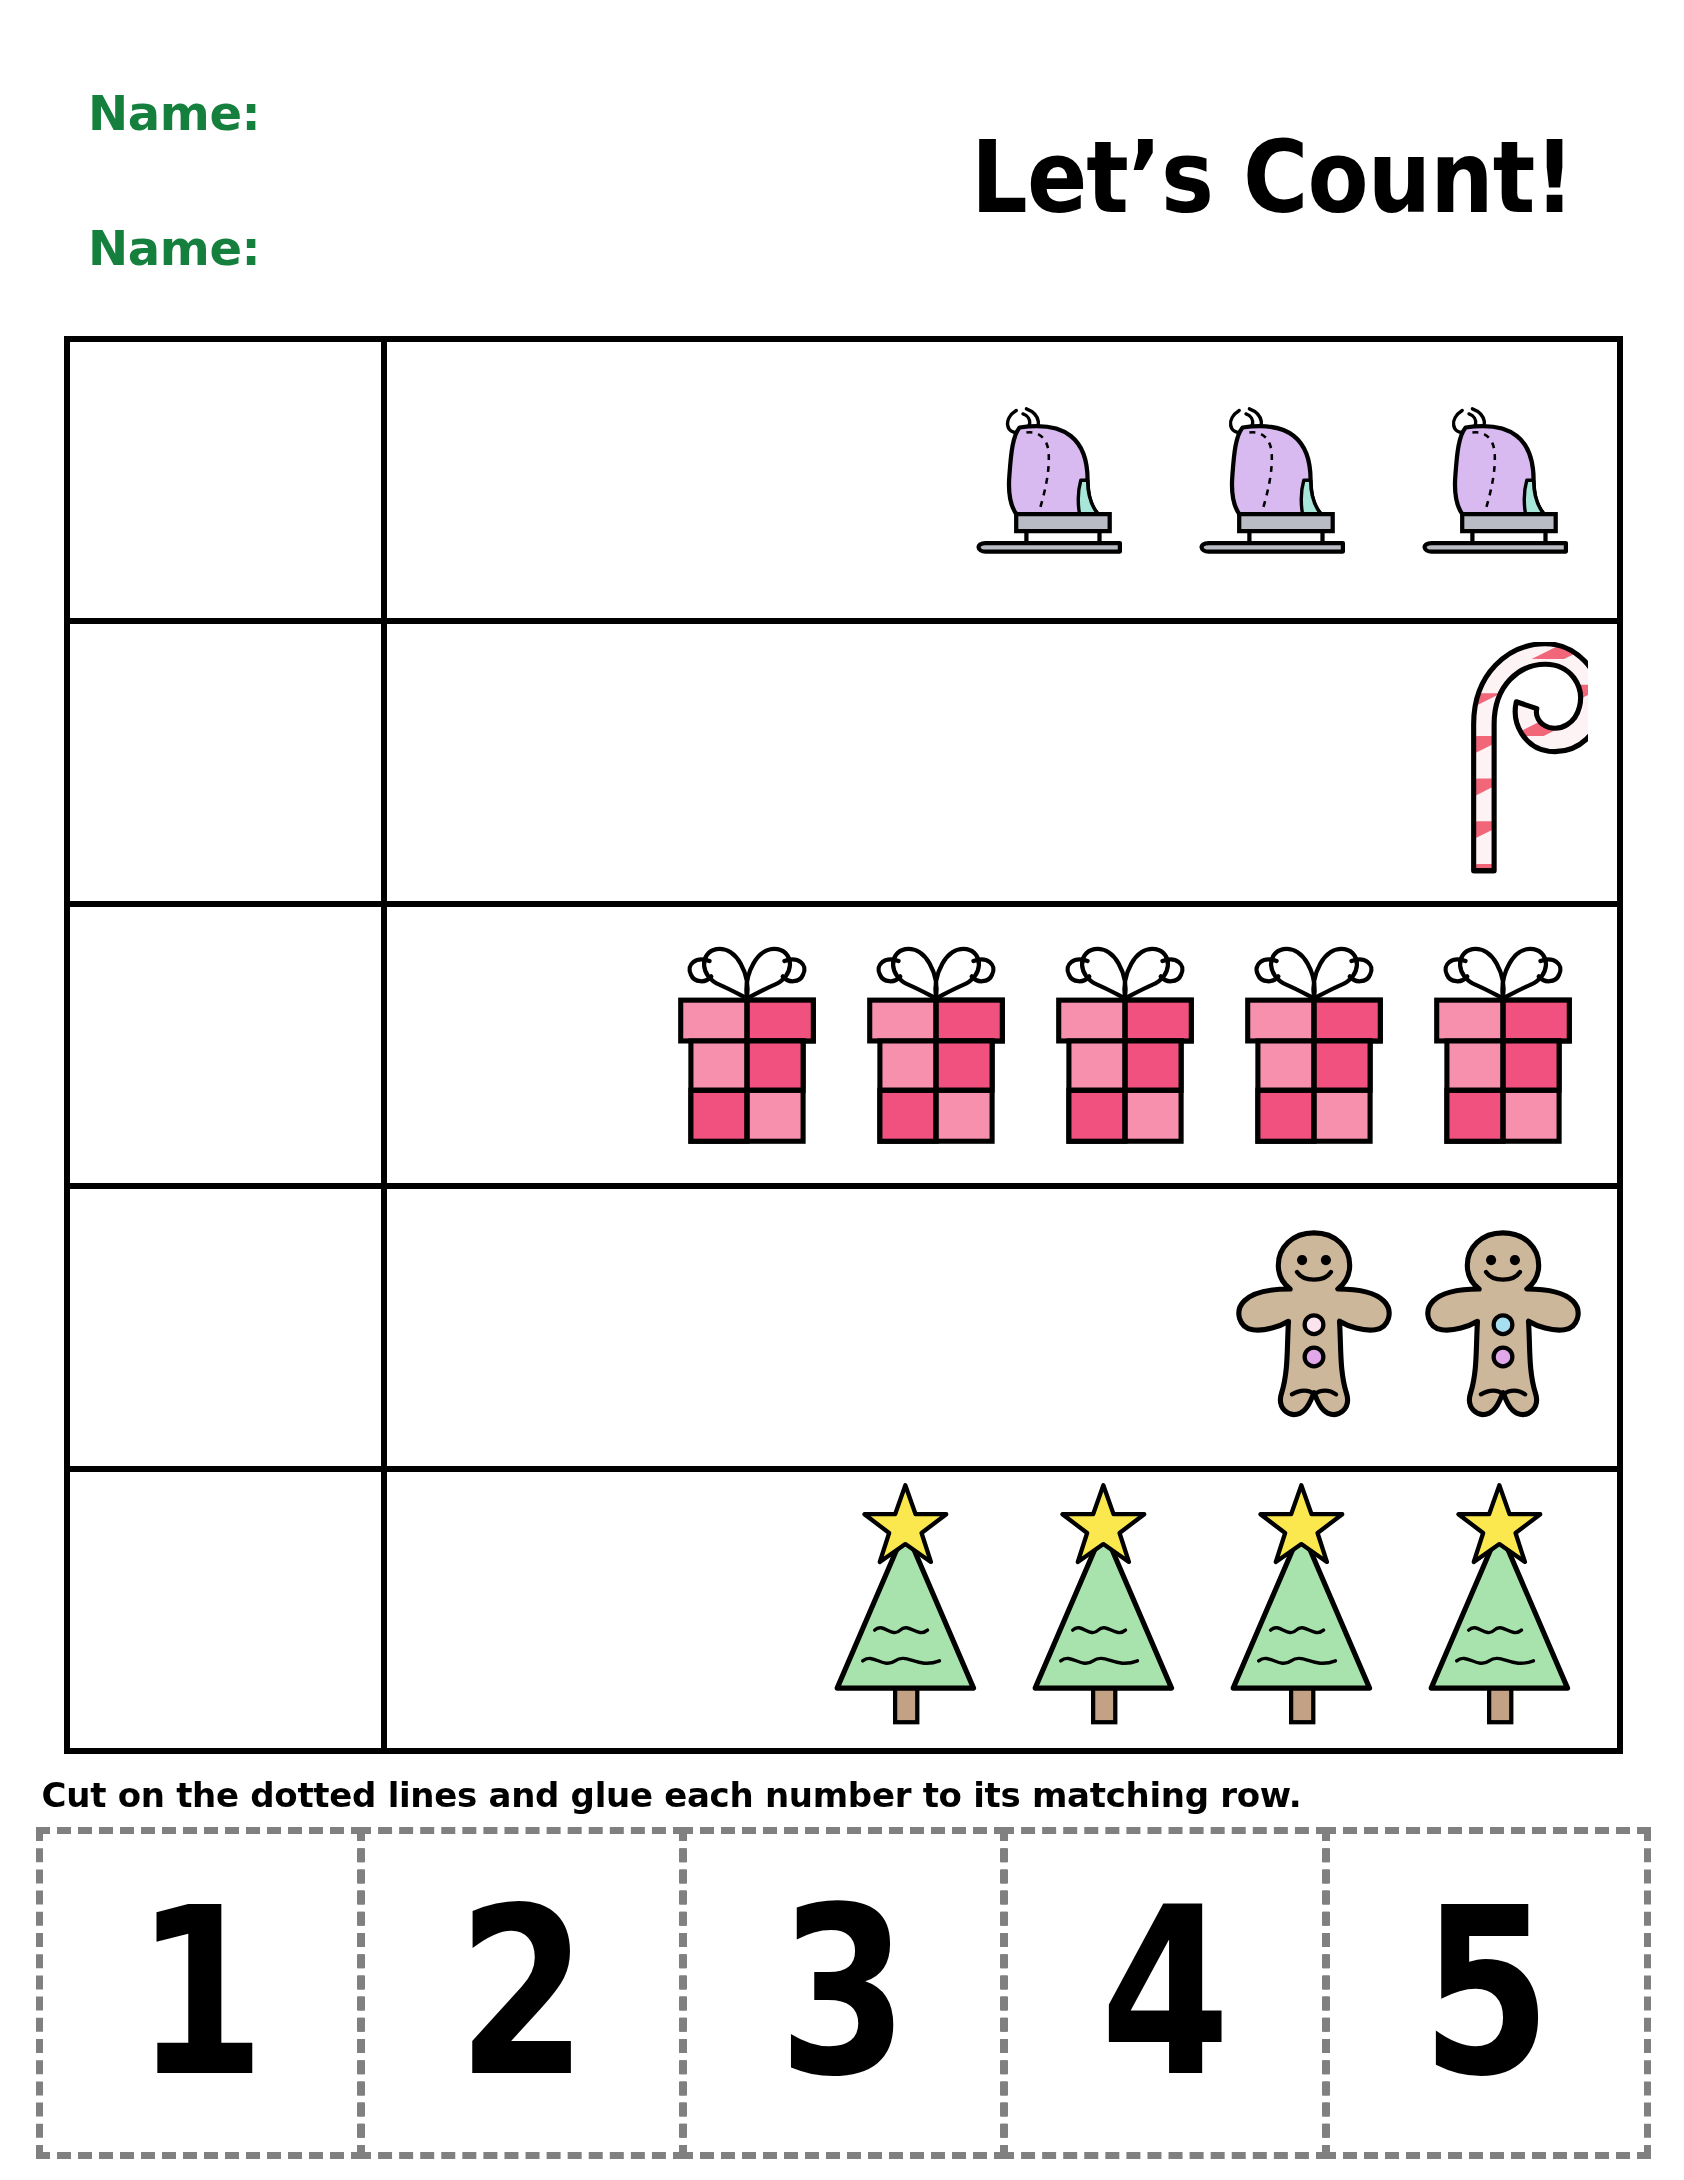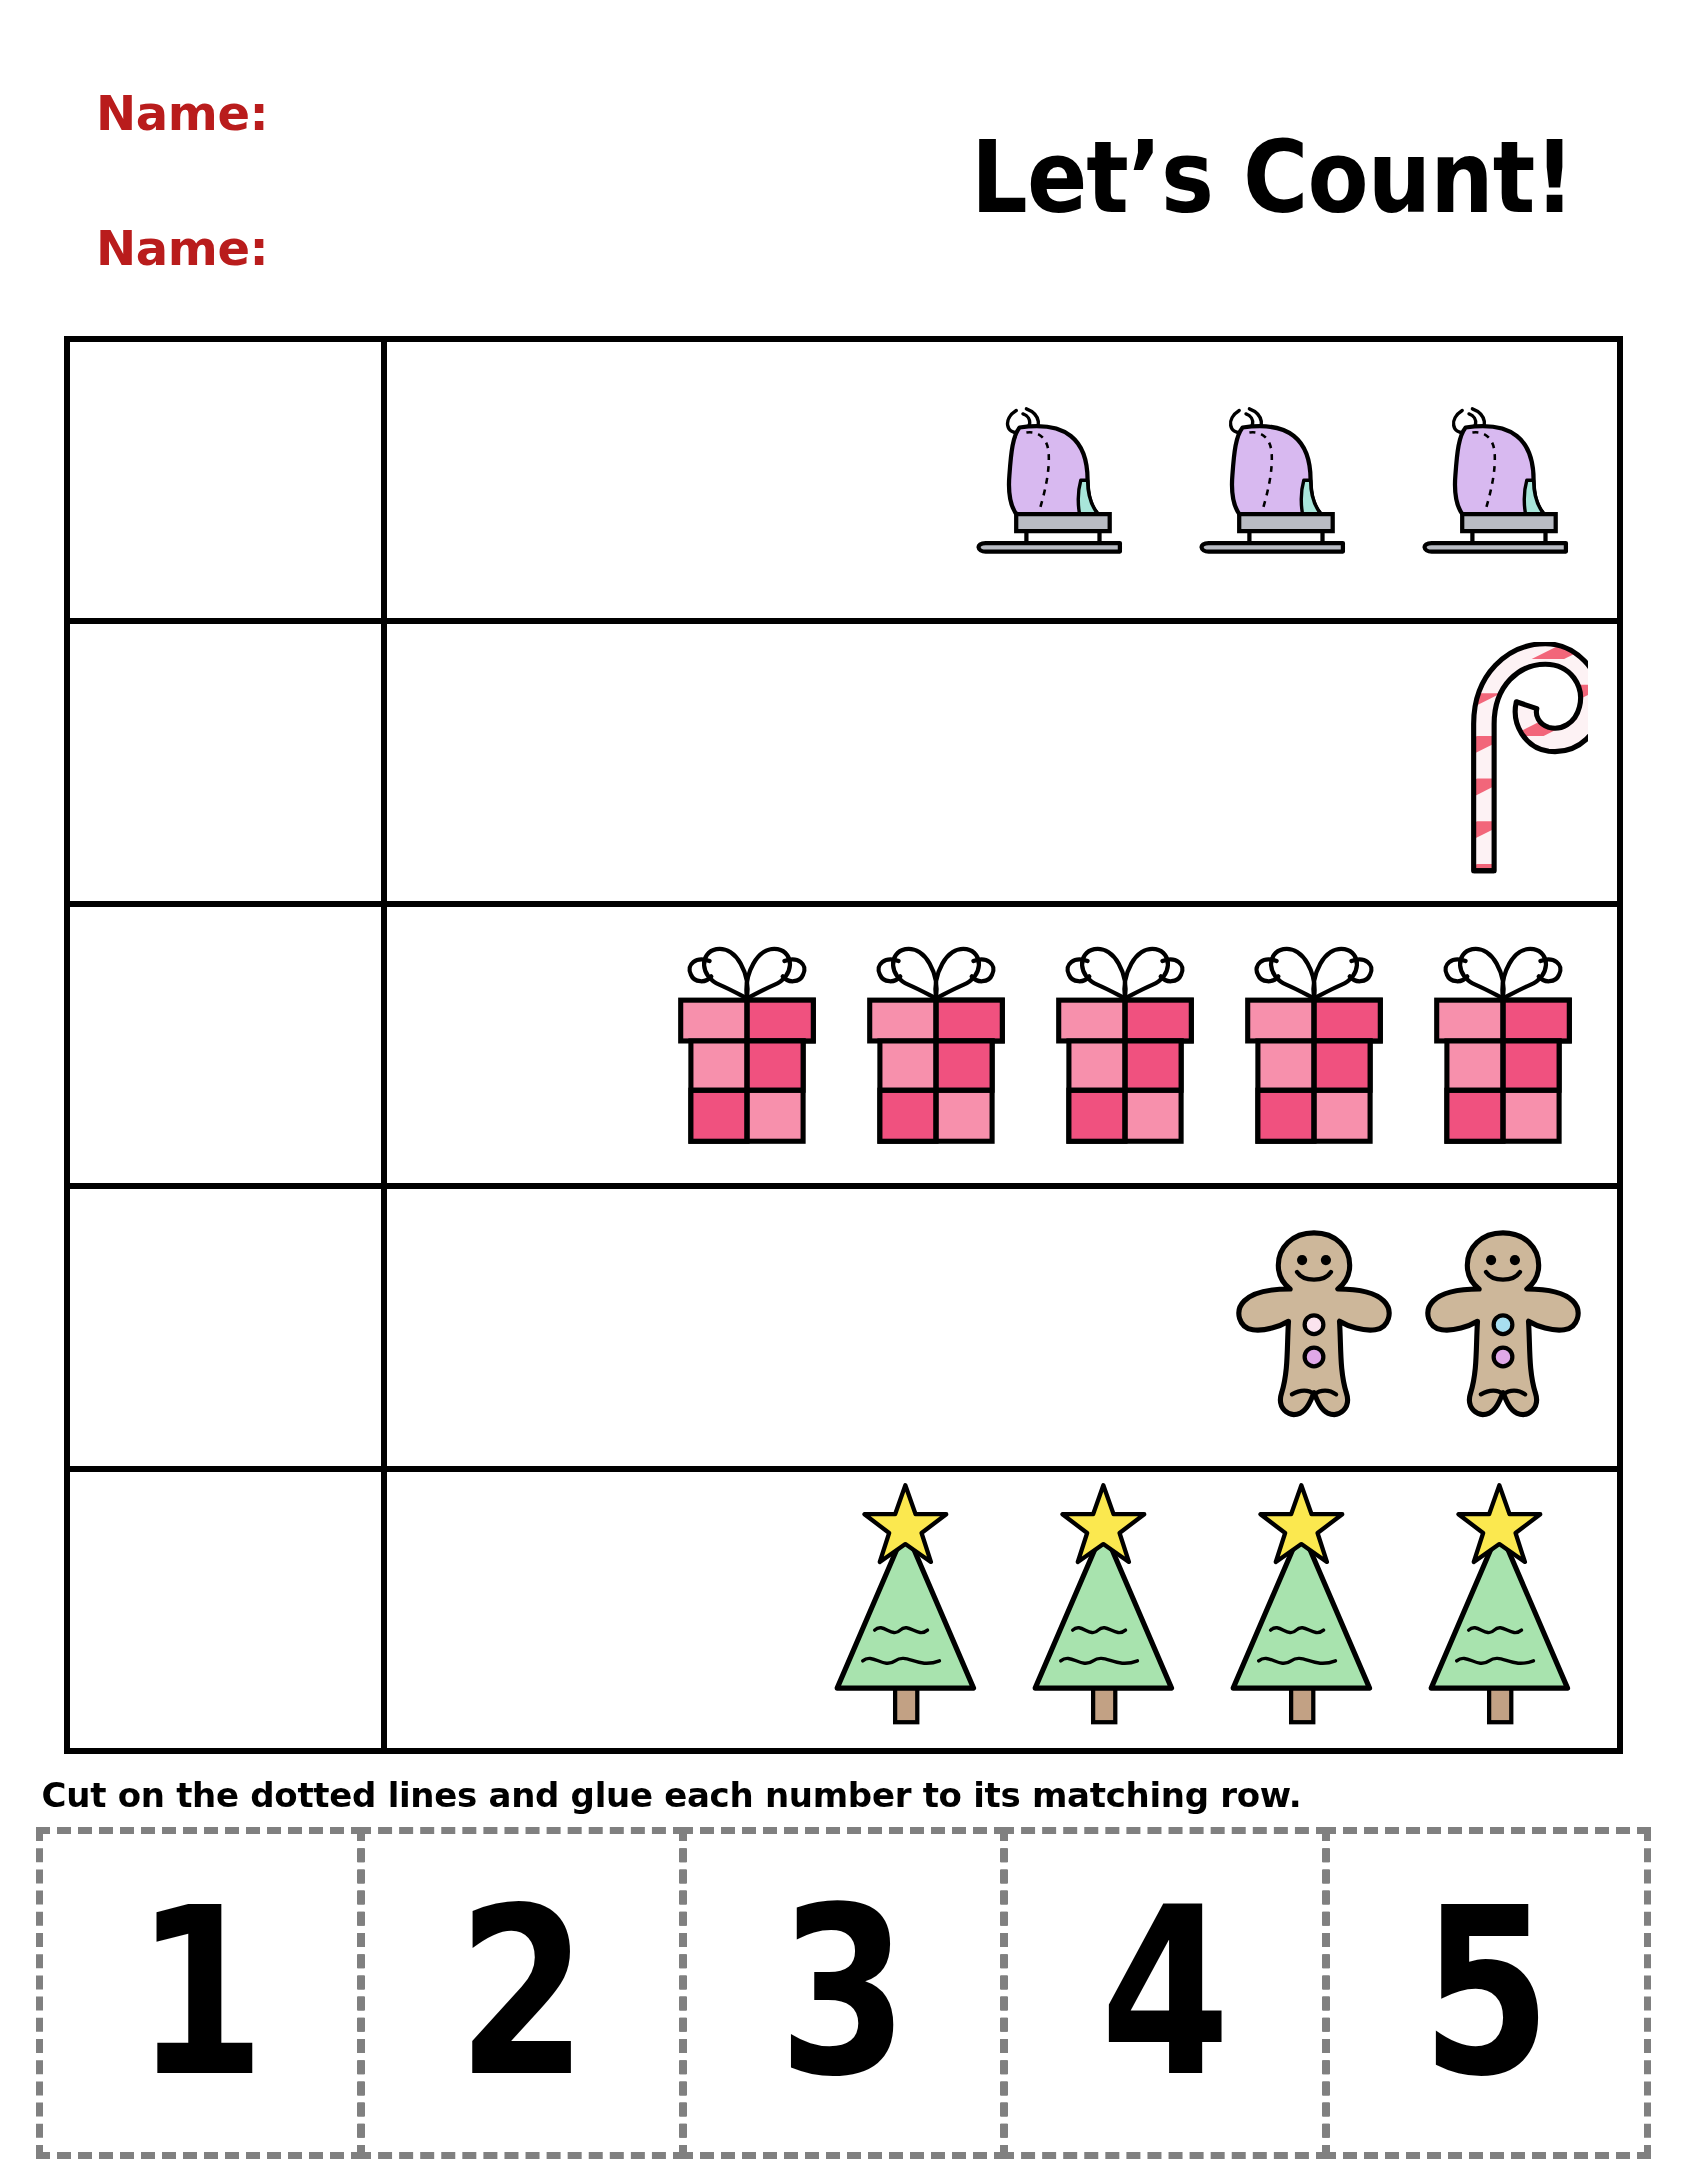--- a/index.html
+++ b/index.html
@@ -22,24 +22,24 @@
   
   .header {
     position: absolute;
     left: 0;
     top: 0;
     width: 1685px;
     height: 307px;
   }
   .name-label, .date-label {
     position: absolute;
-    left: 96px;
+    left: 88px;
     font-size: 48px;
     font-weight: bold;
-    color: #b91c1c;
+    color: #15803d;
     letter-spacing: -0.4px;
     font-family: "DejaVu Sans", sans-serif;
   }
   .name-label { top: 85px; }
   .date-label { top: 220px; }
 
   .title {
     position: absolute;
     right: 111px;
     top: 119px;

